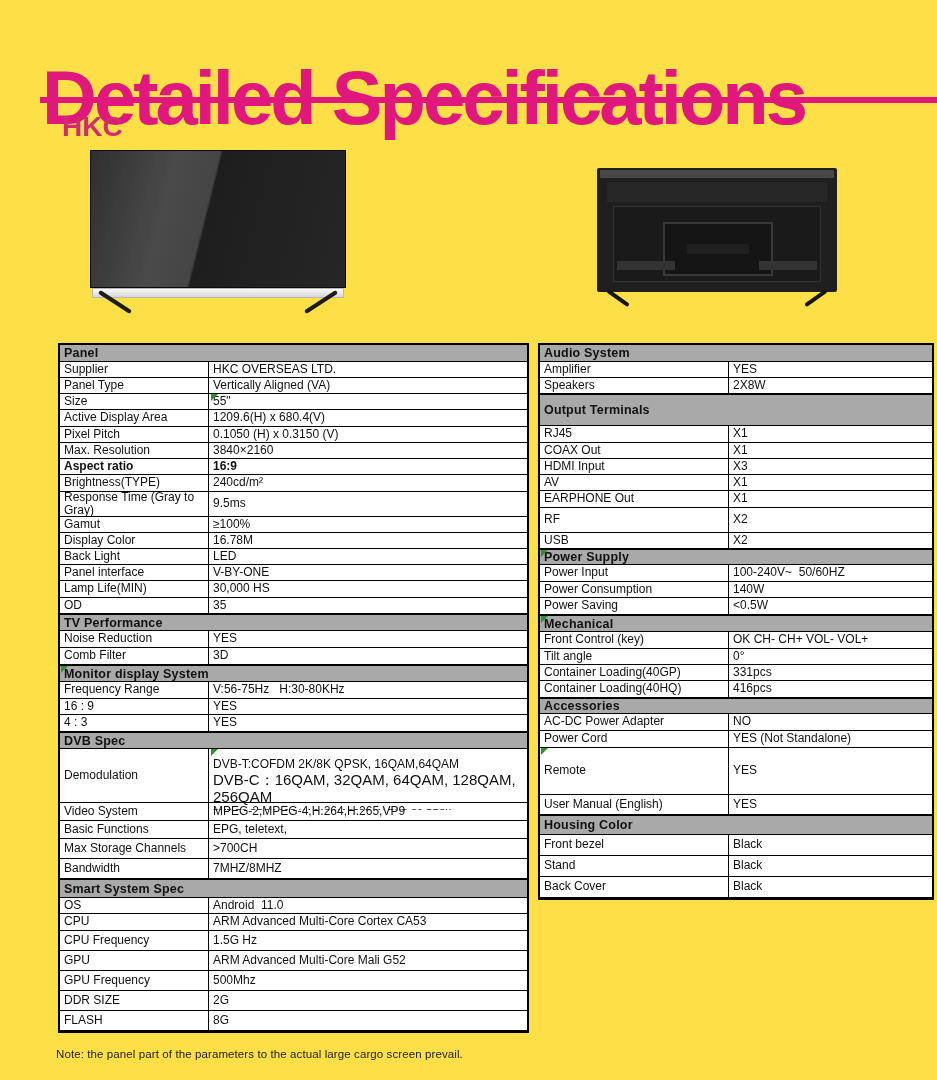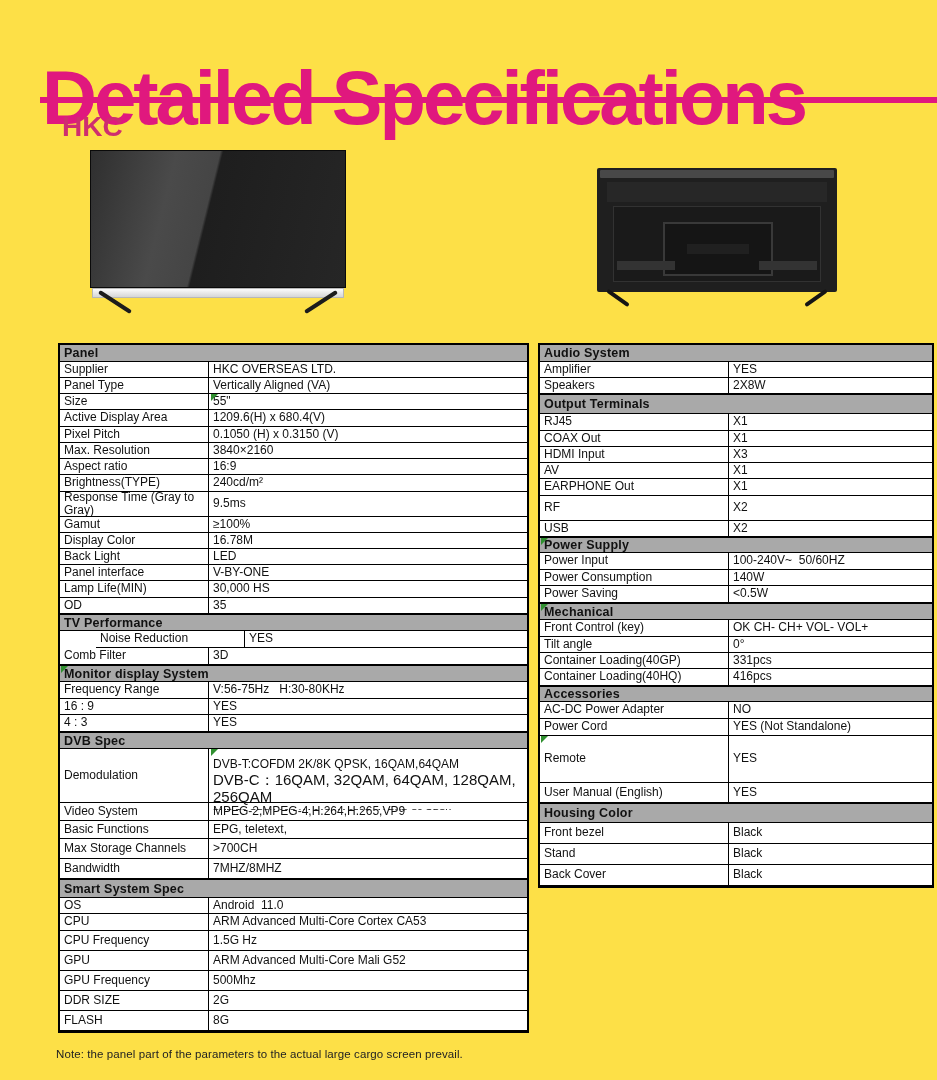--- a/index.html
+++ b/index.html
@@ -121,21 +121,21 @@
         <div class="cell val">1209.6(H) x 680.4(V)</div>
       </div>
       <div class="row" style="height: 16px;">
         <div class="cell lbl">Pixel Pitch</div>
         <div class="cell val">0.1050 (H) x 0.3150 (V)</div>
       </div>
       <div class="row" style="height: 16px;">
         <div class="cell lbl">Max. Resolution</div>
         <div class="cell val">3840×2160</div>
       </div>
-      <div class="row" style="height: 16px;">
+      <div class="row" style="height: 16px; font-weight: bold;">
         <div class="cell lbl">Aspect ratio</div>
         <div class="cell val">16:9</div>
       </div>
       <div class="row" style="height: 17px;">
         <div class="cell lbl">Brightness(TYPE)</div>
         <div class="cell val">240cd/m²</div>
       </div>
       <div class="row" style="height: 25px;">
         <div class="cell lbl">Response Time (Gray to Gray)</div>
         <div class="cell val">9.5ms</div>
@@ -160,21 +160,21 @@
         <div class="cell lbl">Lamp Life(MIN)</div>
         <div class="cell val">30,000 HS</div>
       </div>
       <div class="row" style="height: 16px;">
         <div class="cell lbl">OD</div>
         <div class="cell val">35</div>
       </div>
       <div class="sec-header" style="height: 17px;">
         <span>TV Performance</span>
       </div>
-      <div class="row" style="height: 17px; margin-left: 36px;">
+      <div class="row" style="height: 17px;">
         <div class="cell lbl">Noise Reduction</div>
         <div class="cell val">YES</div>
       </div>
       <div class="row" style="height: 17px;">
         <div class="cell lbl">Comb Filter</div>
         <div class="cell val">3D</div>
       </div>
       <div class="sec-header" style="height: 17px;">
         <span>Monitor display System</span>
         <span class="marker at-label"></span>
@@ -252,21 +252,21 @@
         <span>Audio System</span>
       </div>
       <div class="row" style="height: 16px;">
         <div class="cell lbl">Amplifier</div>
         <div class="cell val">YES</div>
       </div>
       <div class="row" style="height: 16px;">
         <div class="cell lbl">Speakers</div>
         <div class="cell val">2X8W</div>
       </div>
-      <div class="sec-header" style="height: 20px;">
+      <div class="sec-header" style="height: 32px;">
         <span>Output Terminals</span>
       </div>
       <div class="row" style="height: 17px;">
         <div class="cell lbl">RJ45</div>
         <div class="cell val">X1</div>
       </div>
       <div class="row" style="height: 16px;">
         <div class="cell lbl">COAX Out</div>
         <div class="cell val">X1</div>
       </div>

